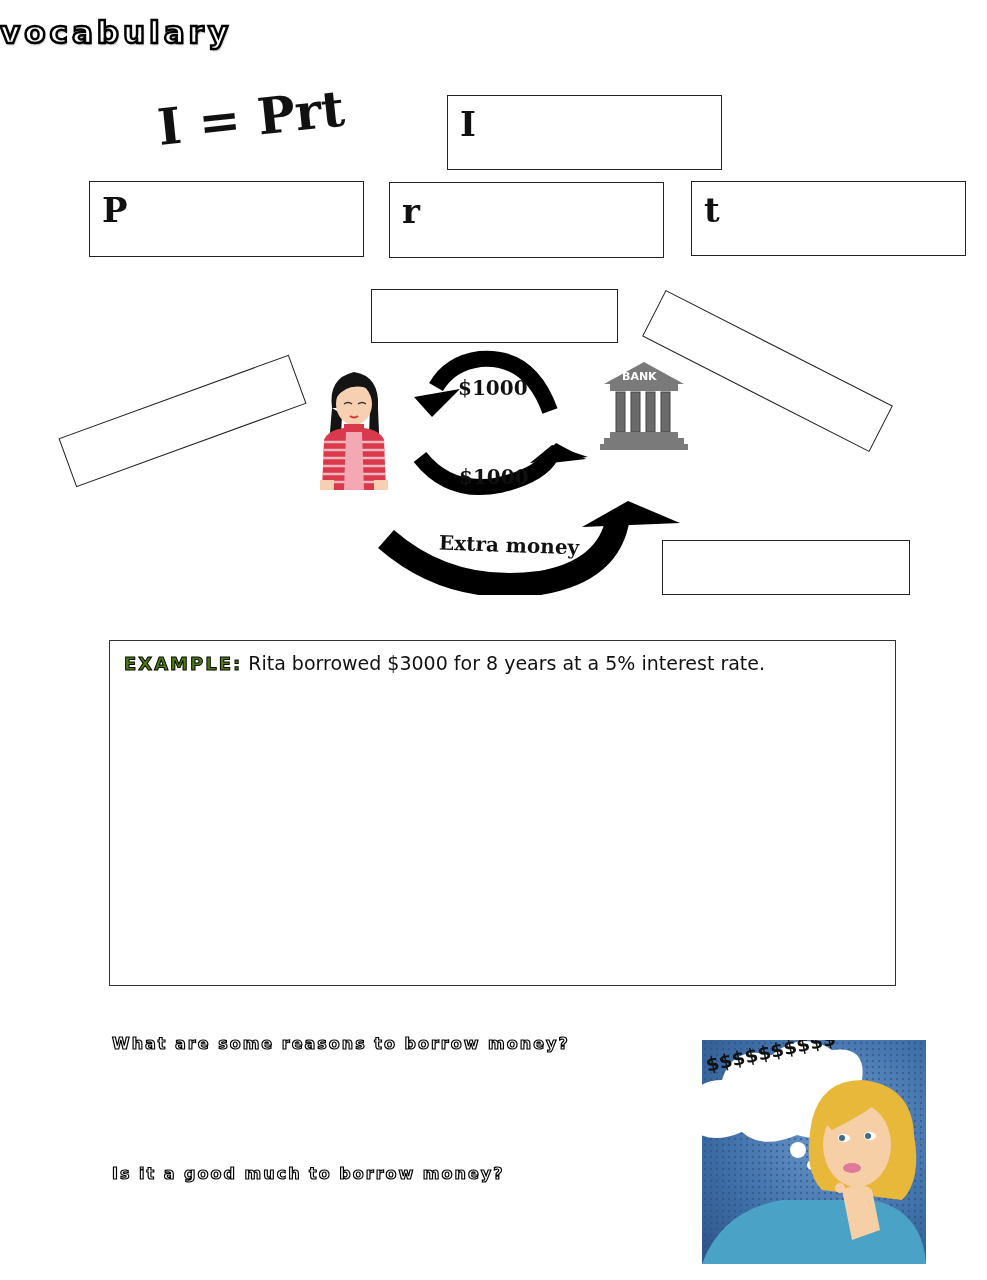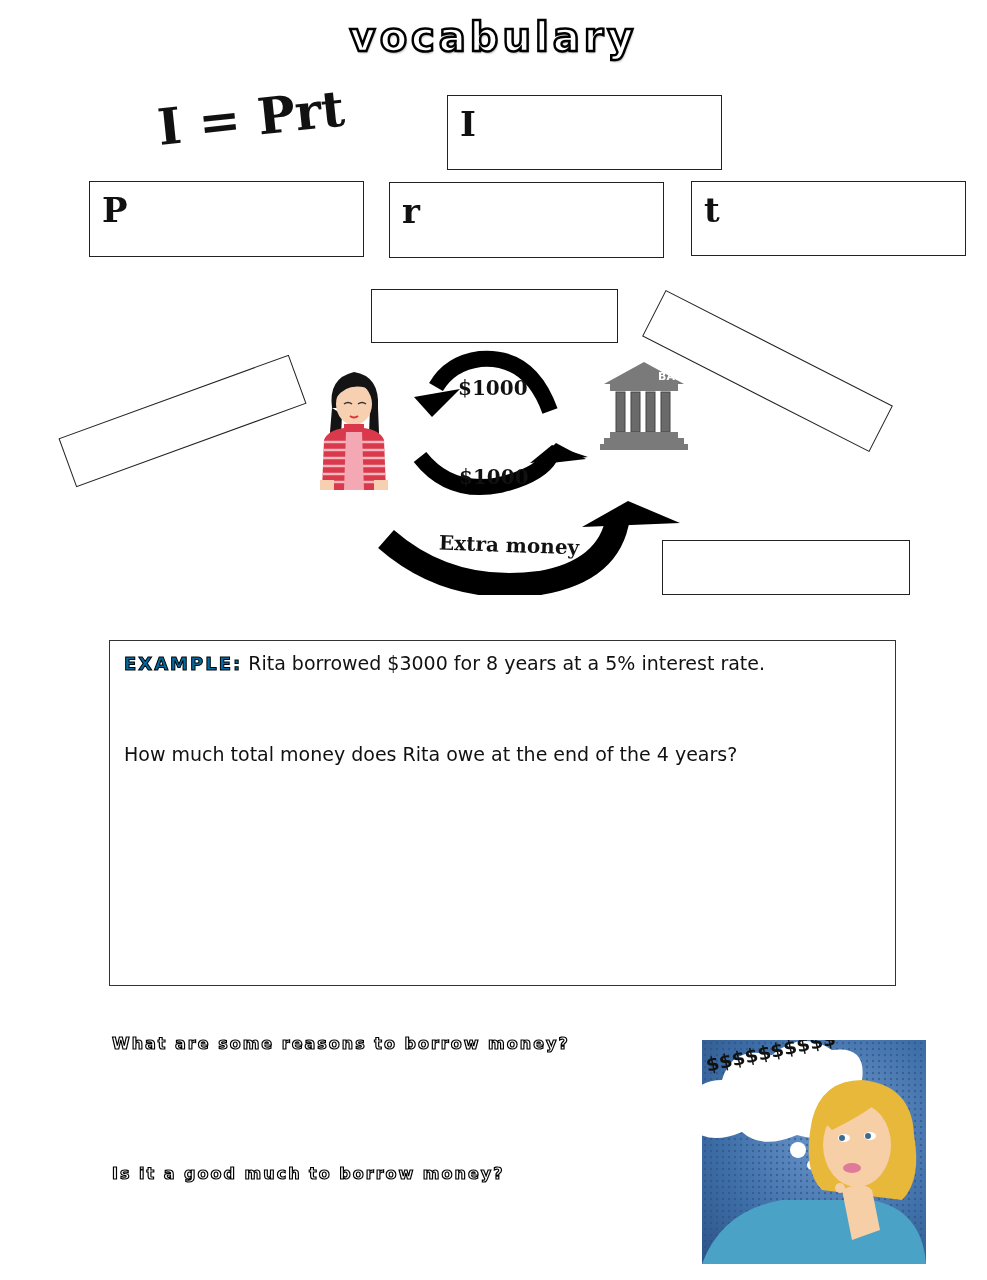--- a/index.html
+++ b/index.html
@@ -1,32 +1,32 @@
 <!DOCTYPE html>
 <html><head>
 <meta charset="utf-8">
 <style>
   html, body { margin:0; padding:0; background:#ffffff; }
   body { width:987px; height:1280px; position:relative; overflow:hidden; font-family:"DejaVu Sans", sans-serif; color:#000; }
   .abs { position:absolute; }
   .title {
-    left:0; top:14px; width:987px; text-align:center;
-    font-family:"DejaVu Sans", sans-serif; font-weight:bold; font-size:40px; letter-spacing:4px;
+    left:0; top:14px; width:987px; 
+    font-family:"DejaVu Sans", sans-serif; font-weight:bold; font-size:31px; letter-spacing:4px;
     color:#fff; -webkit-text-stroke:2.5px #000; text-shadow:1px 2px 2px rgba(0,0,0,0.35);
   }
   .formula {
     left:158px; top:98px; font-family:"DejaVu Serif", serif; font-weight:bold; font-size:50px;
     transform:rotate(-6deg); transform-origin:left center; color:#111;
   }
   .box { border:1.5px solid #222; background:#fff; box-sizing:border-box; }
   .box-letter { position:absolute; left:12px; top:8px; font-family:"DejaVu Serif", serif; font-weight:bold; font-size:34px; color:#111; }
   .arrow-label { font-family:"DejaVu Serif", serif; font-weight:bold; color:#111; }
   .example { left:109px; top:640px; width:787px; height:346px; border:1.5px solid #333; box-sizing:border-box; }
   .ex-line { position:absolute; left:14px; font-family:"DejaVu Sans", sans-serif; font-size:19px; color:#111; }
-  .ex-label { font-weight:bold; color:#0369a1; -webkit-text-stroke:1px #000; letter-spacing:2px; font-size:18px; }
+  .ex-label { font-weight:bold; color:#4d7c0f; -webkit-text-stroke:1px #000; letter-spacing:2px; font-size:18px; }
   .question {
     font-family:"DejaVu Sans", sans-serif; font-weight:bold; font-size:16px; letter-spacing:2px;
     color:#fff; -webkit-text-stroke:1.2px #000;
   }
 </style>
 </head>
 <body>
 
 <div class="abs title">vocabulary</div>
 
@@ -77,21 +77,21 @@
     <polygon points="46,2 86,24 6,24" fill="#7a7a7a"></polygon>
     <rect x="12" y="24" width="68" height="7" fill="#7a7a7a"></rect>
     <rect x="18" y="32" width="9" height="40" fill="#6a6a6a" stroke="#444"></rect>
     <rect x="33" y="32" width="9" height="40" fill="#6a6a6a" stroke="#444"></rect>
     <rect x="48" y="32" width="9" height="40" fill="#6a6a6a" stroke="#444"></rect>
     <rect x="63" y="32" width="9" height="40" fill="#6a6a6a" stroke="#444"></rect>
     <rect x="12" y="72" width="68" height="6" fill="#7a7a7a"></rect>
     <rect x="6" y="78" width="80" height="6" fill="#7a7a7a"></rect>
     <rect x="2" y="84" width="88" height="6" fill="#7a7a7a"></rect>
   </svg>
-  <span class="abs" style="left:24px;top:10px;font-family:'DejaVu Sans',sans-serif;font-weight:bold;font-size:11px;color:#fff;margin-left:36px;">BANK</span>
+  <span class="abs" style="left:24px;top:10px;font-family:'DejaVu Sans',sans-serif;font-weight:bold;font-size:11px;color:#fff;">BANK</span>
 </div>
 
 <svg class="abs" style="left:370px;top:345px;" width="320" height="250" viewBox="0 0 320 250">
 
   <path d="M180 66 Q160 10 110 14 Q80 18 66 42" stroke="#000" stroke-width="16" fill="none"></path>
   <polygon points="44,52 90,44 62,72" fill="#000"></polygon>
 
   <path d="M50 112 Q80 150 130 140 Q170 130 180 112" stroke="#000" stroke-width="16" fill="none"></path>
   <polygon points="160,118 218,112 182,100" fill="#000"></polygon>
   <polygon points="164,120 186,98 216,114" fill="#000"></polygon>
@@ -101,21 +101,20 @@
 </svg>
 <div class="abs arrow-label" style="left:458px;top:376px;font-size:20px;">$1000</div>
 <div class="abs arrow-label" style="left:459px;top:465px;font-size:20px;">$1000</div>
 <div class="abs arrow-label" style="left:439px;top:533px;font-size:20px;transform:rotate(2deg);">Extra money</div>
 
 <div class="abs example">
   <div class="ex-line" style="top:11px;">
     <span class="ex-label">EXAMPLE:</span>
     <span>Rita borrowed $3000 for 8 years at a 5% interest rate.</span>
   </div>
-  <div class="ex-line" style="top:102px;">How much total money does Rita owe at the end of the 4 years?</div>
 </div>
 
 <div class="abs question" style="left:112px;top:1034px;">What are some reasons to borrow money?</div>
 <div class="abs question" style="left:112px;top:1164px;">Is it a good much to borrow money?</div>
 
 <div class="abs" style="left:702px;top:1040px;width:224px;height:224px;overflow:hidden;background:radial-gradient(circle at 60% 40%, #6f9bcf 0%, #3f6fa8 60%, #2c5488 100%);">
   <svg width="224" height="224" viewBox="0 0 224 224">
     <defs>
       <pattern id="dots" width="6" height="6" patternUnits="userSpaceOnUse">
           <circle cx="3" cy="3" r="1.2" fill="#2b4f80"></circle>

